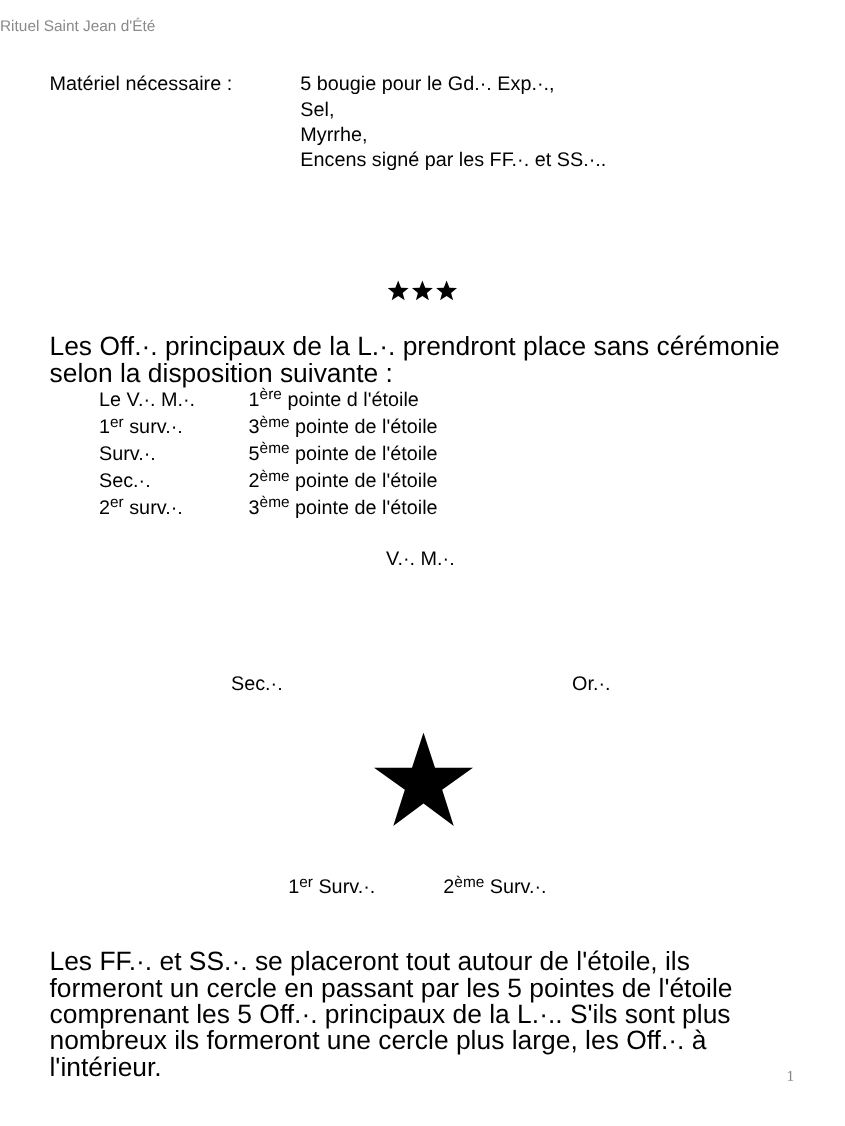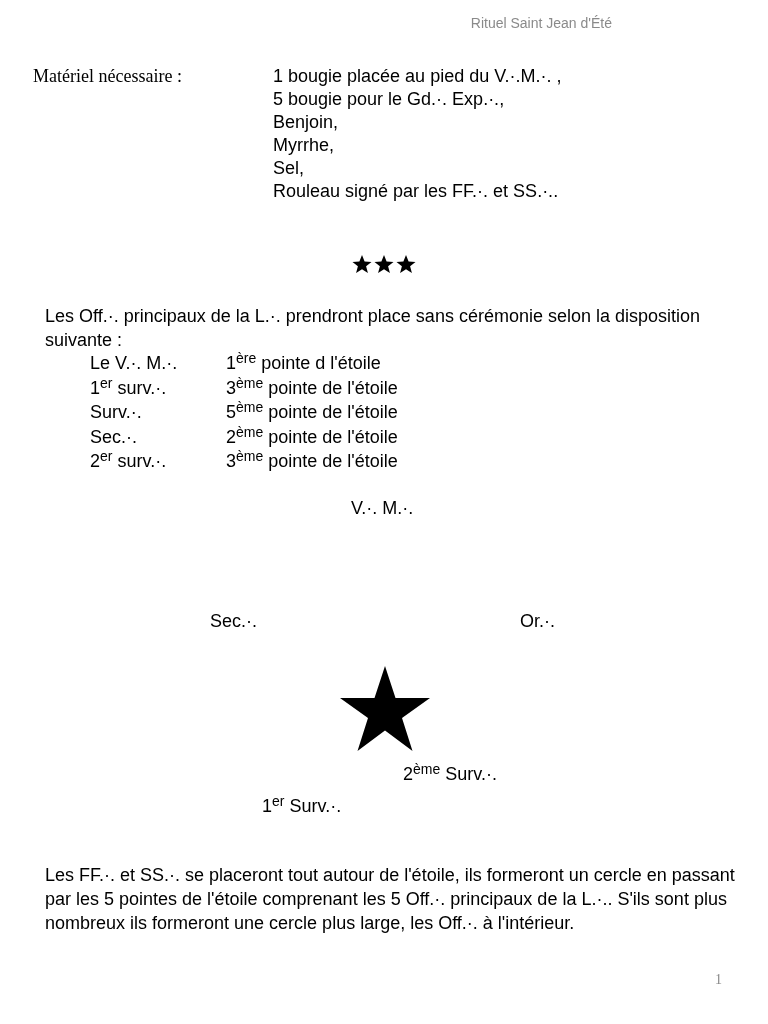--- a/index.html
+++ b/index.html
@@ -2,55 +2,53 @@
 <html><head>
   <meta charset="utf-8">
   <style>
     html, body { margin: 0; padding: 0; background: #ffffff; }
     body {
       width: 768px; height: 1024px; position: relative; overflow: hidden;
       font-family: "Liberation Sans", "DejaVu Sans", sans-serif;
       color: #000;
     }
     .header {
-      position: absolute; top: 15px; left: 0; width: 612px; text-align: right;
+      position: absolute; top: 15px; left: 0; width: 612px; text-align: left;
       font-size: 14px; color: #8a8a8a;
     }
     .t { position: absolute; font-size: 18px; line-height: 23px; white-space: nowrap; }
     sup.s { font-size: 14px; vertical-align: 6px; line-height: 0; }
-    .materiel-label { left: 33px; top: 65px; font-family: Liberation Serif, serif; }
+    .materiel-label { left: 45px; top: 65px; }
     .materiel-list { position: absolute; left: 273px; top: 65px; }
     .materiel-list div { font-size: 18px; line-height: 23px; white-space: nowrap; }
     .stars3 { position: absolute; left: 352px; top: 253px; }
-    .para { position: absolute; left: 45px; font-size: 18px; line-height: 24px; width: 690px; }
+    .para { position: absolute; left: 45px; font-size: 24px; line-height: 24px; width: 690px; }
     .para1 { top: 304px; }
     .para2 { top: 863px; }
     .disp { position: absolute; left: 90px; top: 351px; }
     .disp .row { height: 24.5px; font-size: 18px; line-height: 24px; white-space: nowrap; position: relative; }
     .disp .role { position: absolute; left: 0; text-align: right; }
     .disp .pos { position: absolute; left: 136px; }
     .bigstar { position: absolute; left: 339px; top: 666px; }
     .pagenum {
       position: absolute; left: 715px; top: 972px; font-size: 14px; color: #888;
       font-family: "Liberation Serif", serif;
     }
   </style>
 </head>
 <body>
 
 <div class="header">Rituel Saint Jean d'Été</div>
 
 <div class="t materiel-label">Matériel nécessaire :</div>
 <div class="materiel-list">
-  <div>1 bougie placée au pied du V.·.M.·. ,</div>
   <div>5 bougie pour le Gd.·. Exp.·.,</div>
-  <div>Benjoin,</div>
+  <div>Sel,</div>
   <div>Myrrhe,</div>
-  <div>Sel,</div>
-  <div>Rouleau signé par les FF.·. et SS.·..</div>
+  <div>Encens signé par les FF.·. et SS.·..</div>
 </div>
 
 <div class="stars3">
   <svg width="64" height="24" viewBox="0 0 64 24">
     <g fill="#000">
       <polygon points="10,2 12.6,8.5 19.5,8.9 14.1,13.3 15.9,20 10,16.2 4.1,20 5.9,13.3 0.5,8.9 7.4,8.5"></polygon>
       <polygon points="32,2 34.6,8.5 41.5,8.9 36.1,13.3 37.9,20 32,16.2 26.1,20 27.9,13.3 22.5,8.9 29.4,8.5"></polygon>
       <polygon points="54,2 56.6,8.5 63.5,8.9 58.1,13.3 59.9,20 54,16.2 48.1,20 49.9,13.3 44.5,8.9 51.4,8.5"></polygon>
     </g>
   </svg>
@@ -85,17 +83,17 @@
 <div class="t" style="left:210px; top:610px;">Sec.·.</div>
 <div class="t" style="left:520px; top:610px;">Or.·.</div>
 
 <div class="bigstar">
   <svg width="92" height="88" viewBox="0 0 92 88">
     <polygon fill="#000" points="46,0 56.5,32 91,32 63,52 73.5,85 46,64.5 18.5,85 29,52 1,32 35.5,32"></polygon>
   </svg>
 </div>
 
 <div class="t" style="left:262px; top:795px;"><span>1</span><sup class="s">er</sup><span> Surv.·.</span></div>
-<div class="t" style="left:403px; top:763px;"><span>2</span><sup class="s">ème</sup><span> Surv.·.</span></div>
+<div class="t" style="left:403px; top:795px;"><span>2</span><sup class="s">ème</sup><span> Surv.·.</span></div>
 
 <div class="para para2">Les FF.·. et SS.·. se placeront tout autour de l'étoile, ils formeront un cercle en passant par les 5 pointes de l'étoile comprenant les 5 Off.·. principaux de la L.·.. S'ils sont plus nombreux ils formeront une cercle plus large, les Off.·. à l'intérieur.</div>
 
 <div class="pagenum">1</div>
 
 </body></html>

